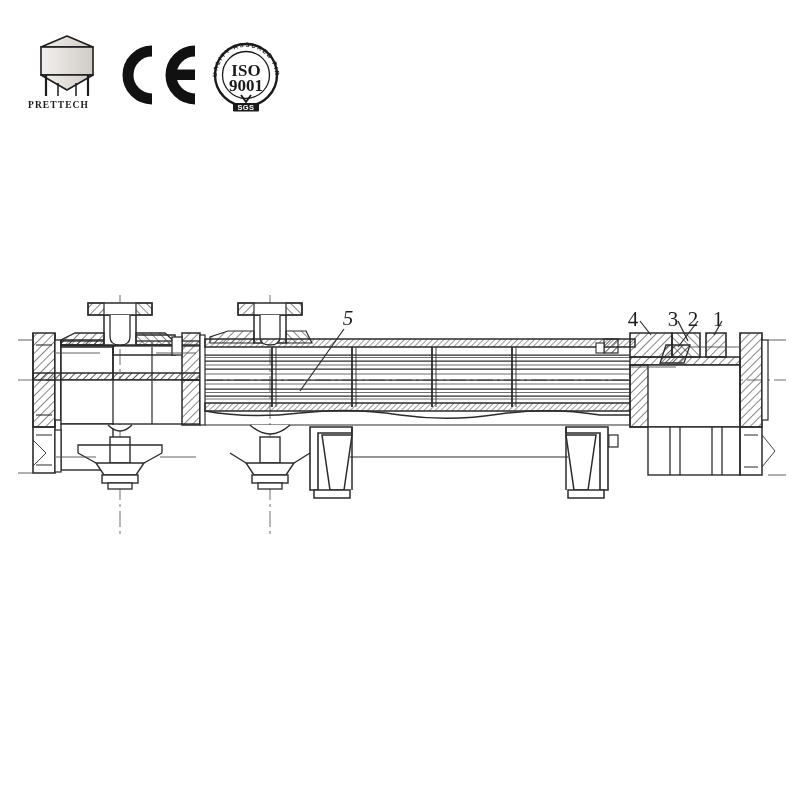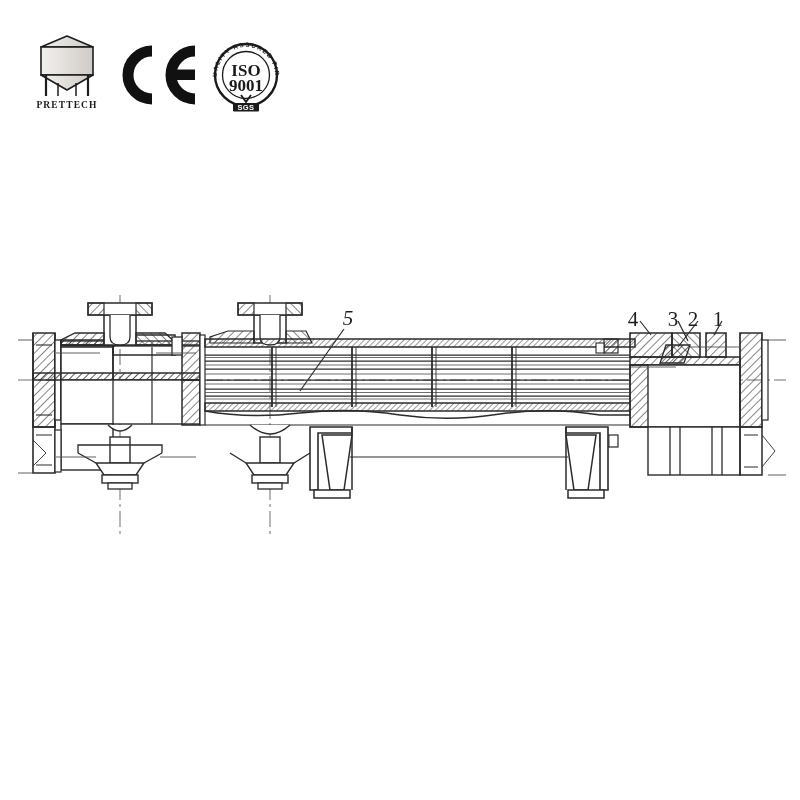--- a/index.html
+++ b/index.html
@@ -9,21 +9,21 @@
 
   
   #badges{position:absolute;left:0;top:0;width:800px;height:130px;}
 
   .badge{position:absolute;}
 
   
   #logo-prettech{left:28px;top:34px;width:78px;height:84px;}
   #logo-prettech .silo-svg{display:block;}
   #logo-prettech .brand{
-      position:absolute;left:0;top:66px;width:78px;text-align:center;
+      position:absolute;left:0;top:66px;width:78px;text-align:left;
       font-family:"Liberation Serif",serif;font-weight:700;
       font-size:9.5px;letter-spacing:1.1px;color:#1a1a1a;white-space:nowrap;}
 
   
   #logo-ce{left:116px;top:44px;width:82px;height:62px;}
 
   
   #logo-iso{left:207px;top:36px;width:78px;height:78px;}
 
   

